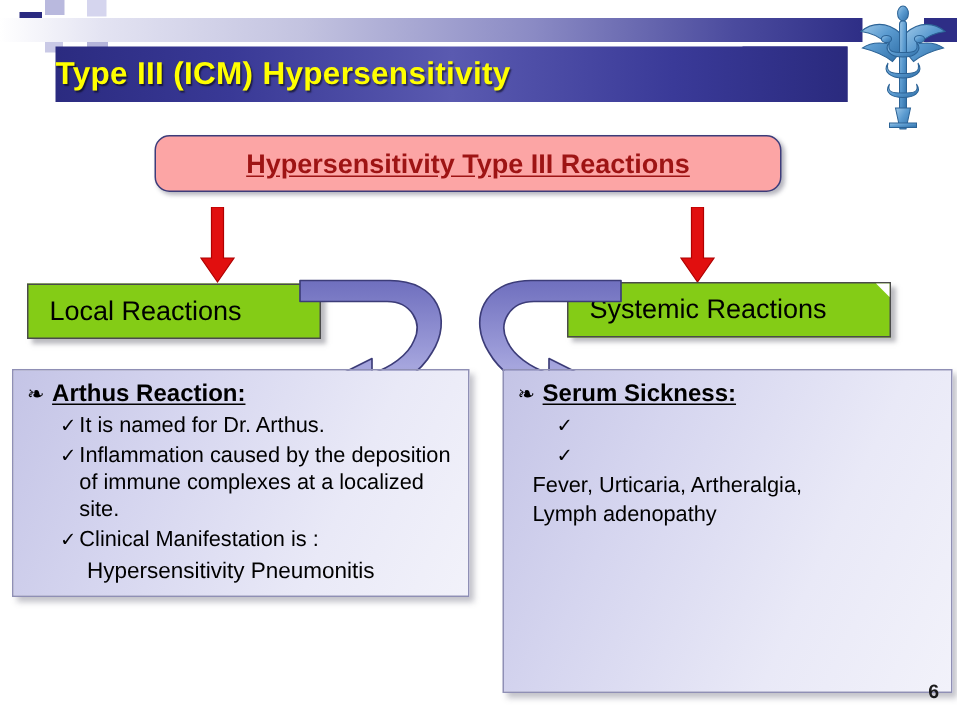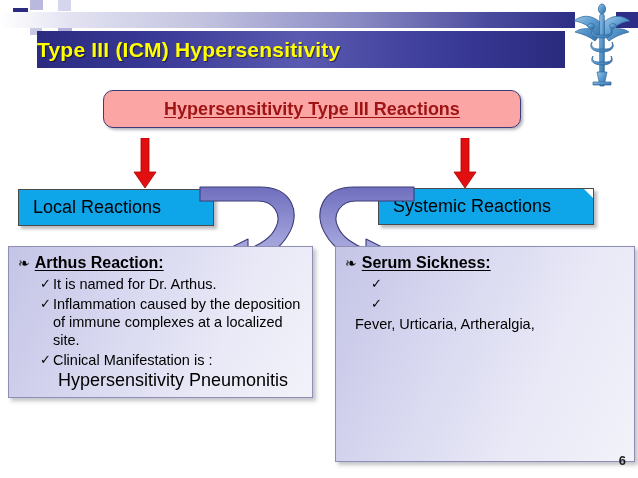--- a/index.html
+++ b/index.html
@@ -93,21 +93,21 @@
     white-space: nowrap;
   }
 
   
   .red-arrow { position: absolute; width: 26px; height: 52px; }
 
   
   .green-box {
     position: absolute;
     height: 35px;
-    background: #0ea5e9;
+    background: #84cc16;
     border: 1.3px solid #4a4a4a;
     display: flex;
     align-items: center;
     box-shadow: 3px 3px 3px rgba(120,120,130,0.5);
   }
   .green-box.left  { left: 18px;  top: 189px; width: 180px; padding-left: 14px; }
   .green-box.right { left: 378px; top: 188px; width: 200px; padding-left: 14px; }
   .green-label {
     color: #000000;
     font-size: 18px;
@@ -185,21 +185,21 @@
   }
   .panel.right .bullet-row { padding-left: 26px; }
   .panel.right .bullet-text { line-height: 19px; }
   .plain-line {
     font-size: 14.5px;
     color: #000000;
     line-height: 19px;
     padding-left: 10px;
   }
   .indent-line {
-    font-size: 18px;
+    font-size: 15px;
     color: #000000;
     line-height: 19px;
     padding-left: 40px;
   }
 
   
   .page-number {
     position: absolute;
     right: 12px; bottom: 10px;
     font-size: 13px;
@@ -338,17 +338,18 @@
       <span class="panel-title">Serum Sickness:</span>
     </div>
 
     <div class="bullet-row">
       <span class="check">✓</span>
     </div>
     <div class="bullet-row">
       <span class="check">✓</span>
     </div>
     <div class="plain-line">Fever, Urticaria, Artheralgia,</div>
+    <div class="plain-line">Lymph adenopathy</div>
   </div>
 
   <div class="page-number">6</div>
 
 </div>
 
 </body></html>

